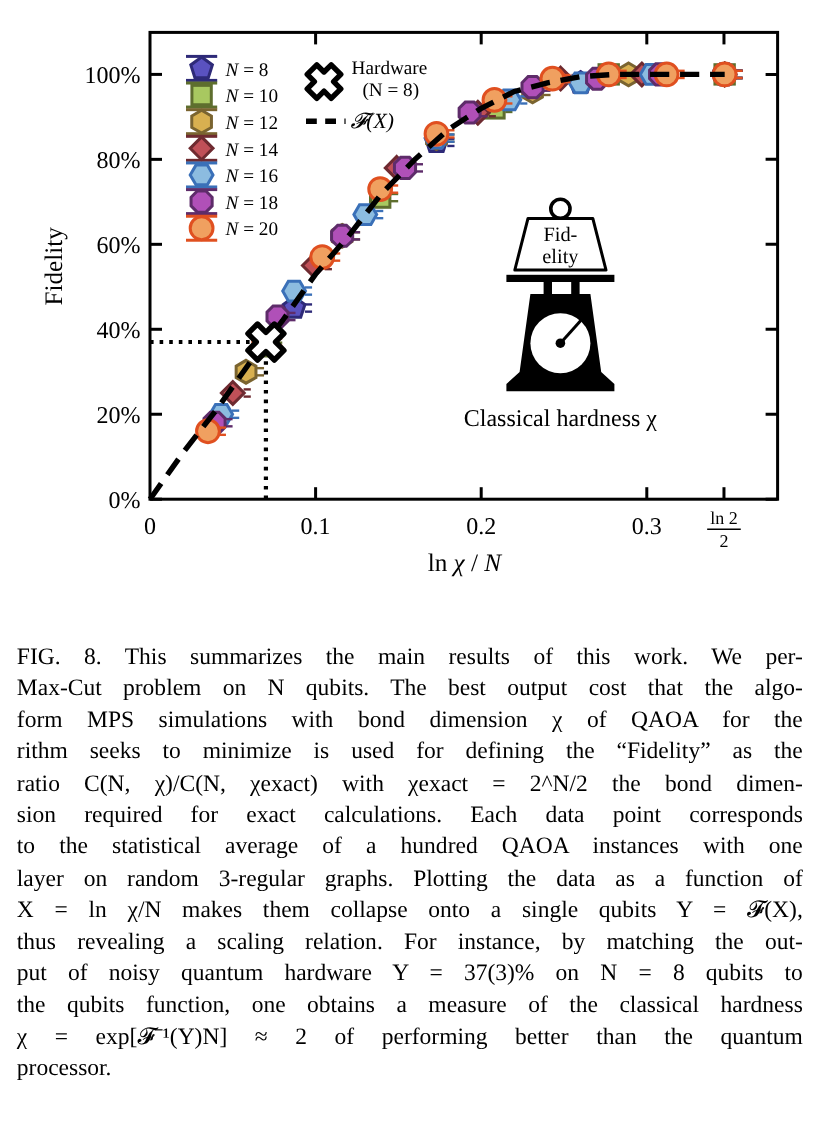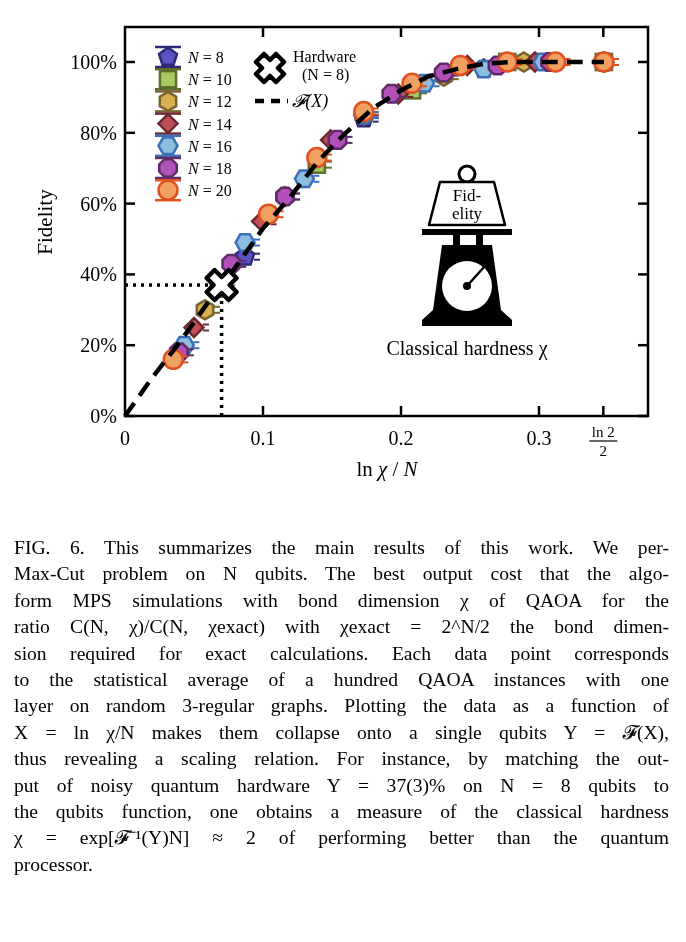--- a/index.html
+++ b/index.html
@@ -307,23 +307,24 @@
     </g>
 
     <text x="0" y="0" transform="translate(52,222) rotate(-90)" text-anchor="middle" class="axis-label">Fidelity</text>
     <text x="387" y="476" text-anchor="middle" class="axis-label">
       <tspan>ln </tspan><tspan class="ital">χ</tspan><tspan> / </tspan><tspan class="ital">N</tspan>
     </text>
   </svg>
 </div>
 
 <div id="caption">
-    <span class="line">FIG. 6.  This summarizes the main results of this work.  We per-</span>
+    <span class="line">FIG. 8.  This summarizes the main results of this work.  We per-</span>
     <span class="line">Max-Cut problem on N qubits.  The best output cost that the algo-</span>
     <span class="line">form MPS simulations with bond dimension χ of QAOA for the</span>
+    <span class="line">rithm seeks to minimize is used for defining the “Fidelity” as the</span>
     <span class="line">ratio C(N, χ)/C(N, χexact) with χexact = 2^N/2 the bond dimen-</span>
     <span class="line">sion required for exact calculations.  Each data point corresponds</span>
     <span class="line">to the statistical average of a hundred QAOA instances with one</span>
     <span class="line">layer on random 3-regular graphs.  Plotting the data as a function of</span>
     <span class="line">X = ln χ/N makes them collapse onto a single qubits Y = 𝓕(X),</span>
     <span class="line">thus revealing a scaling relation.  For instance, by matching the out-</span>
     <span class="line">put of noisy quantum hardware Y = 37(3)% on N = 8 qubits to</span>
     <span class="line">the qubits function, one obtains a measure of the classical hardness</span>
     <span class="line">χ = exp[𝓕⁻¹(Y)N] ≈ 2 of performing better than the quantum</span>
     <span class="line last">processor.</span>

